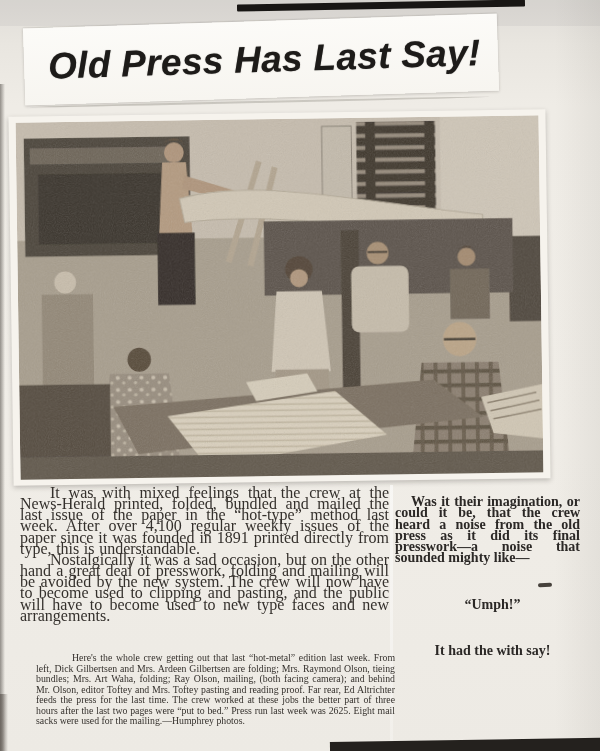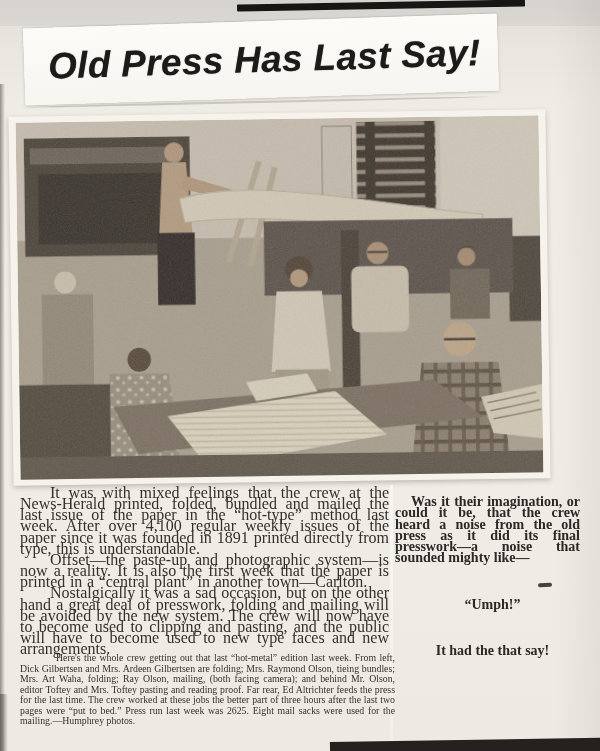--- a/index.html
+++ b/index.html
@@ -40,21 +40,21 @@
   .photo svg{display:block;width:100%;height:100%;}
   
   .col{position:absolute;text-align:justify;}
   .col p{margin:0;}
   .col-main{left:20px;top:487px;width:369px;font-size:16px;line-height:11.15px;word-spacing:.6px;}
   .col-main p{text-indent:30px;}
   .col-side{left:395px;top:496px;width:185px;font-size:14px;line-height:11.3px;font-weight:700;color:#2b2826;}
   .col-side p.lead{text-indent:16px;}
   .col-side p.line{text-indent:10px;text-align:center;margin-top:35px;}
   .caption{left:20px;top:653px;width:375px;font-size:9.8px;line-height:10.5px;}
-  .caption p{text-indent:36px;}
+  .caption p{text-indent:36px;margin-left:16px;}
 </style>
 </head>
 <body>
 
 <div class="stage">
 
   <div class="page-top-shade"></div>
   <div class="page-right-shade"></div>
   <div class="bar-top"></div>
   <div class="edge-left"></div>
@@ -178,28 +178,27 @@
 
         <rect width="530" height="360" fill="#7a5a32" opacity="0.08"></rect>
       </g>
 
       <rect width="530" height="360" filter="url(#grain)" opacity="0.22"></rect>
     </svg>
   </figure>
 
   <div class="col col-main">
     <p>It was with mixed feelings that the crew at the News-Herald printed, folded, bundled and mailed the last issue of the paper in the “hot-type” method last week. After over 4,100 regular weekly issues of the paper since it was founded in 1891 printed directly from type, this is understandable.</p>
-    <p>Offset—the paste-up and photographic system—is now a reality. It is also the first week that the paper is printed in a “central plant” in another town—Carlton.</p>
     <p>Nostalgically it was a sad occasion, but on the other hand a great deal of presswork, folding and mailing will be avoided by the new system. The crew will now have to become used to clipping and pasting, and the public will have to become used to new type faces and new arrangements.</p>
   </div>
 
   <div class="col col-side">
     <p class="lead">Was it their imagination, or could it be, that the crew heard a noise from the old press as it did its final presswork—a noise that sounded mighty like—</p>
     <p class="line">“Umph!”</p>
-    <p class="line">It had the that say!</p>
+    <p class="line">It had the with say!</p>
   </div>
 
   <div class="crease-v"></div>
 
   <div class="col caption">
     <p>Here's the whole crew getting out that last “hot-metal” edition last week. From left, Dick Gilbertsen and Mrs. Ardeen Gilbertsen are folding; Mrs. Raymond Olson, tieing bundles; Mrs. Art Waha, folding; Ray Olson, mailing, (both facing camera); and behind Mr. Olson, editor Toftey and Mrs. Toftey pasting and reading proof. Far rear, Ed Altrichter feeds the press for the last time. The crew worked at these jobs the better part of three hours after the last two pages were “put to bed.” Press run last week was 2625. Eight mail sacks were used for the mailing.—Humphrey photos.</p>
   </div>
 
   <div class="smudge-dash"></div>
   <div class="wedge-bottom"></div>

